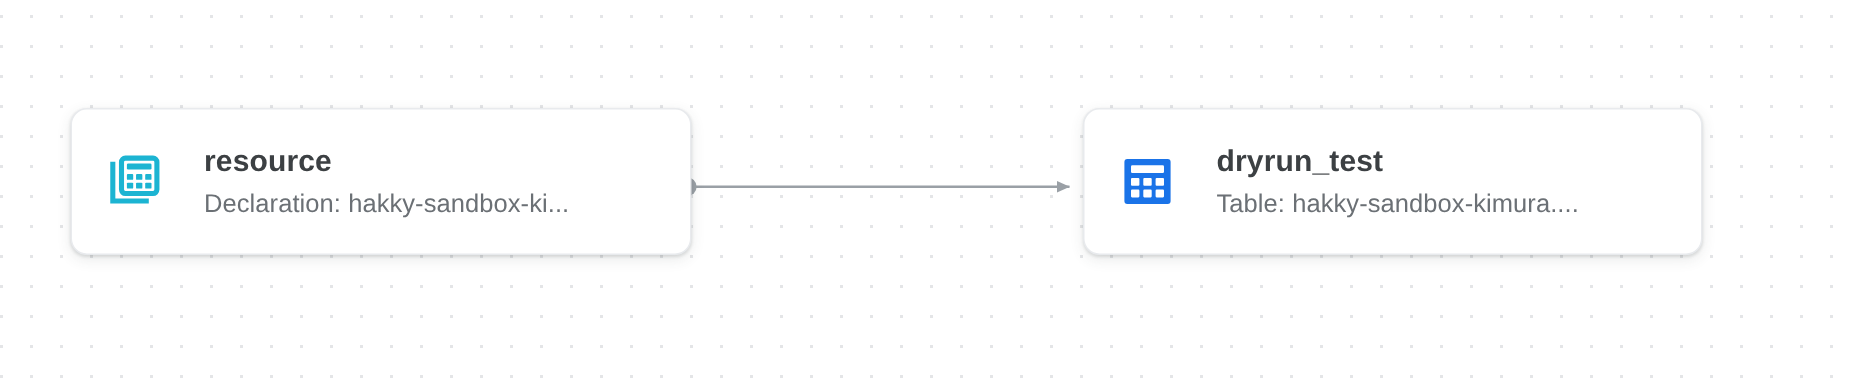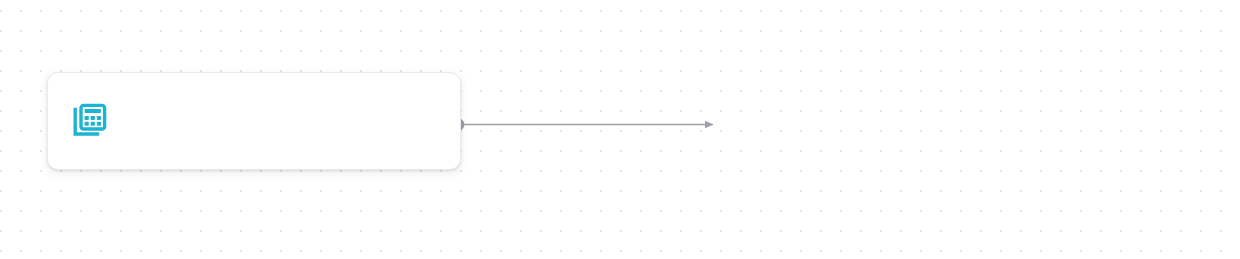--- a/index.html
+++ b/index.html
@@ -135,16 +135,42 @@
 
         <rect x="14.6" y="15.0" width="4.2" height="3.9" rx="0.6" fill="#1cb4d2"></rect>
         <rect x="20.7" y="15.0" width="4.2" height="3.9" rx="0.6" fill="#1cb4d2"></rect>
         <rect x="26.8" y="15.0" width="4.2" height="3.9" rx="0.6" fill="#1cb4d2"></rect>
         <rect x="14.6" y="20.8" width="4.2" height="3.9" rx="0.6" fill="#1cb4d2"></rect>
         <rect x="20.7" y="20.8" width="4.2" height="3.9" rx="0.6" fill="#1cb4d2"></rect>
         <rect x="26.8" y="20.8" width="4.2" height="3.9" rx="0.6" fill="#1cb4d2"></rect>
       </svg>
     </span>
 
+    <span class="node-text">
+      <span class="node-title">resource</span>
+      <span class="node-subtitle">Declaration: hakky-sandbox-ki...</span>
+    </span>
   </div>
 
+  <div class="node" id="node-dryrun-test">
+
+    <span class="node-icon">
+      <svg width="40" height="40" viewBox="0 0 40 40" aria-hidden="true">
+        <rect x="4.6" y="5.0" width="30.8" height="30.0" rx="2.0" fill="#1a73e8"></rect>
+
+        <rect x="9.0" y="9.2" width="22.0" height="5.2" rx="0.9" fill="#ffffff"></rect>
+
+        <rect x="9.0" y="17.6" width="5.6" height="5.2" rx="0.7" fill="#ffffff"></rect>
+        <rect x="17.2" y="17.6" width="5.6" height="5.2" rx="0.7" fill="#ffffff"></rect>
+        <rect x="25.4" y="17.6" width="5.6" height="5.2" rx="0.7" fill="#ffffff"></rect>
+        <rect x="9.0" y="25.4" width="5.6" height="5.2" rx="0.7" fill="#ffffff"></rect>
+        <rect x="17.2" y="25.4" width="5.6" height="5.2" rx="0.7" fill="#ffffff"></rect>
+        <rect x="25.4" y="25.4" width="5.6" height="5.2" rx="0.7" fill="#ffffff"></rect>
+      </svg>
+    </span>
+
+    <span class="node-text">
+      <span class="node-title">dryrun_test</span>
+      <span class="node-subtitle">Table: hakky-sandbox-kimura....</span>
+    </span>
+  </div>
 
 </div>
 
 </body></html>

